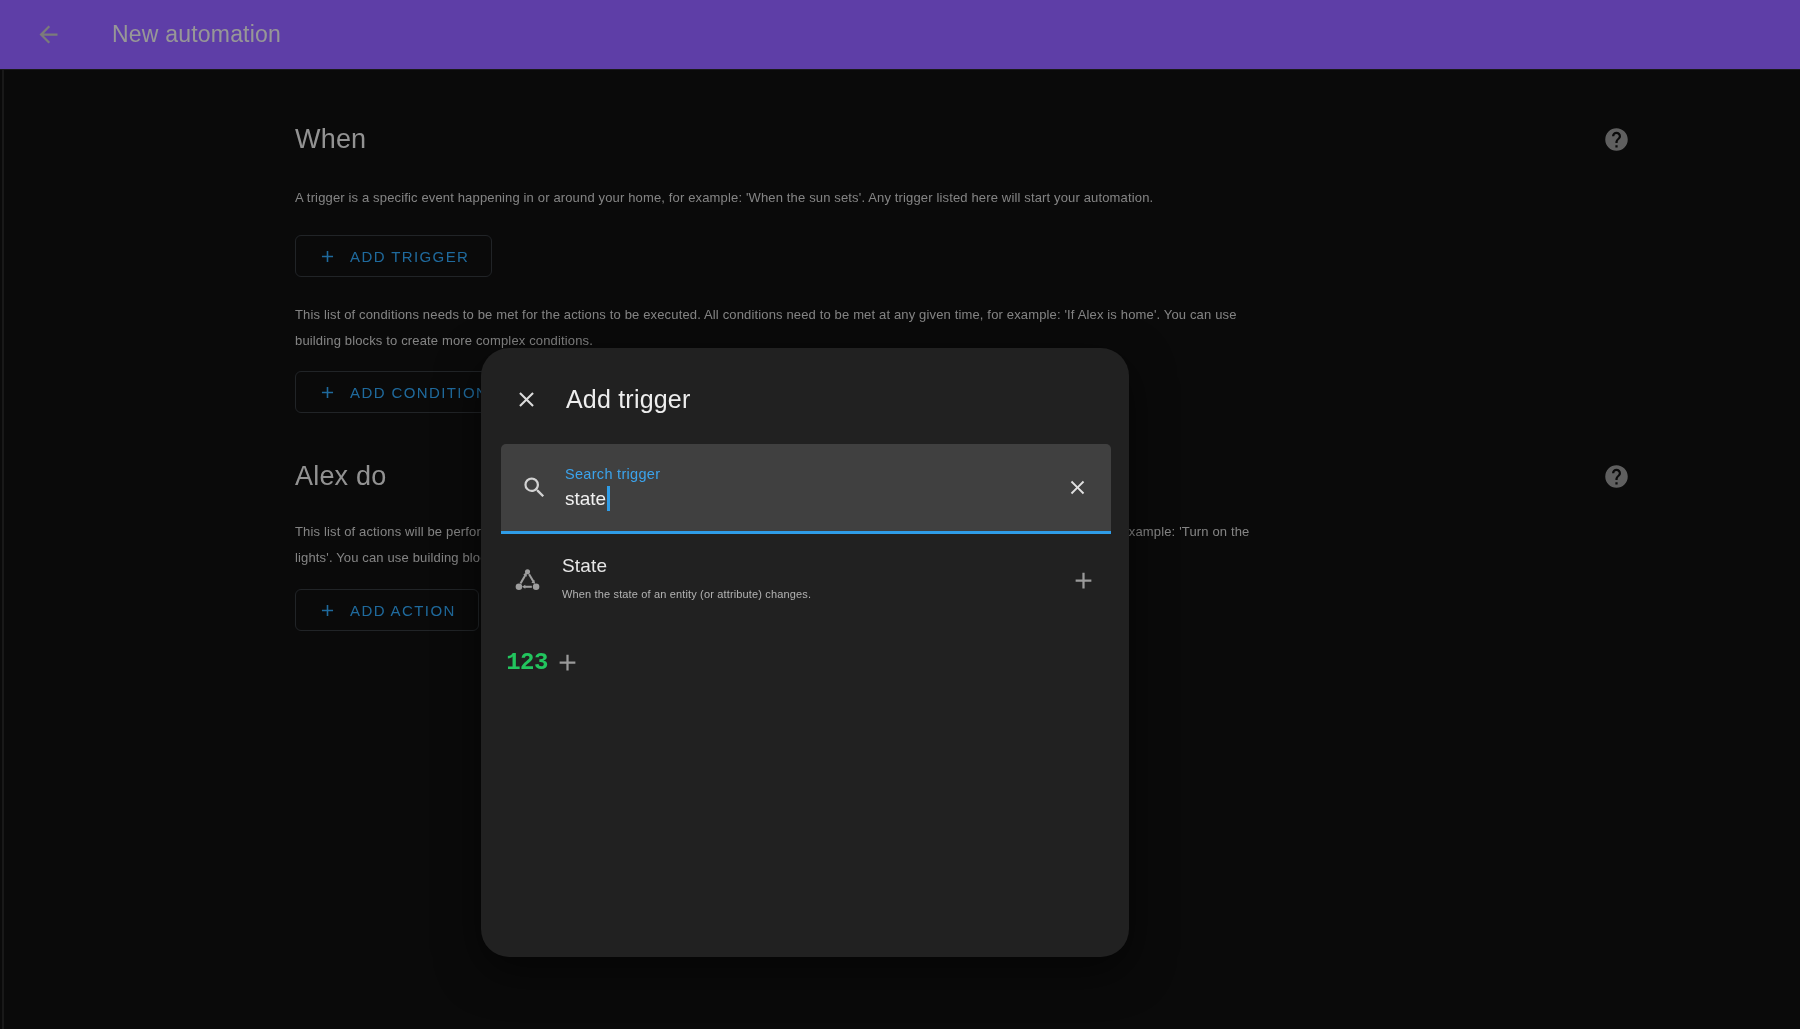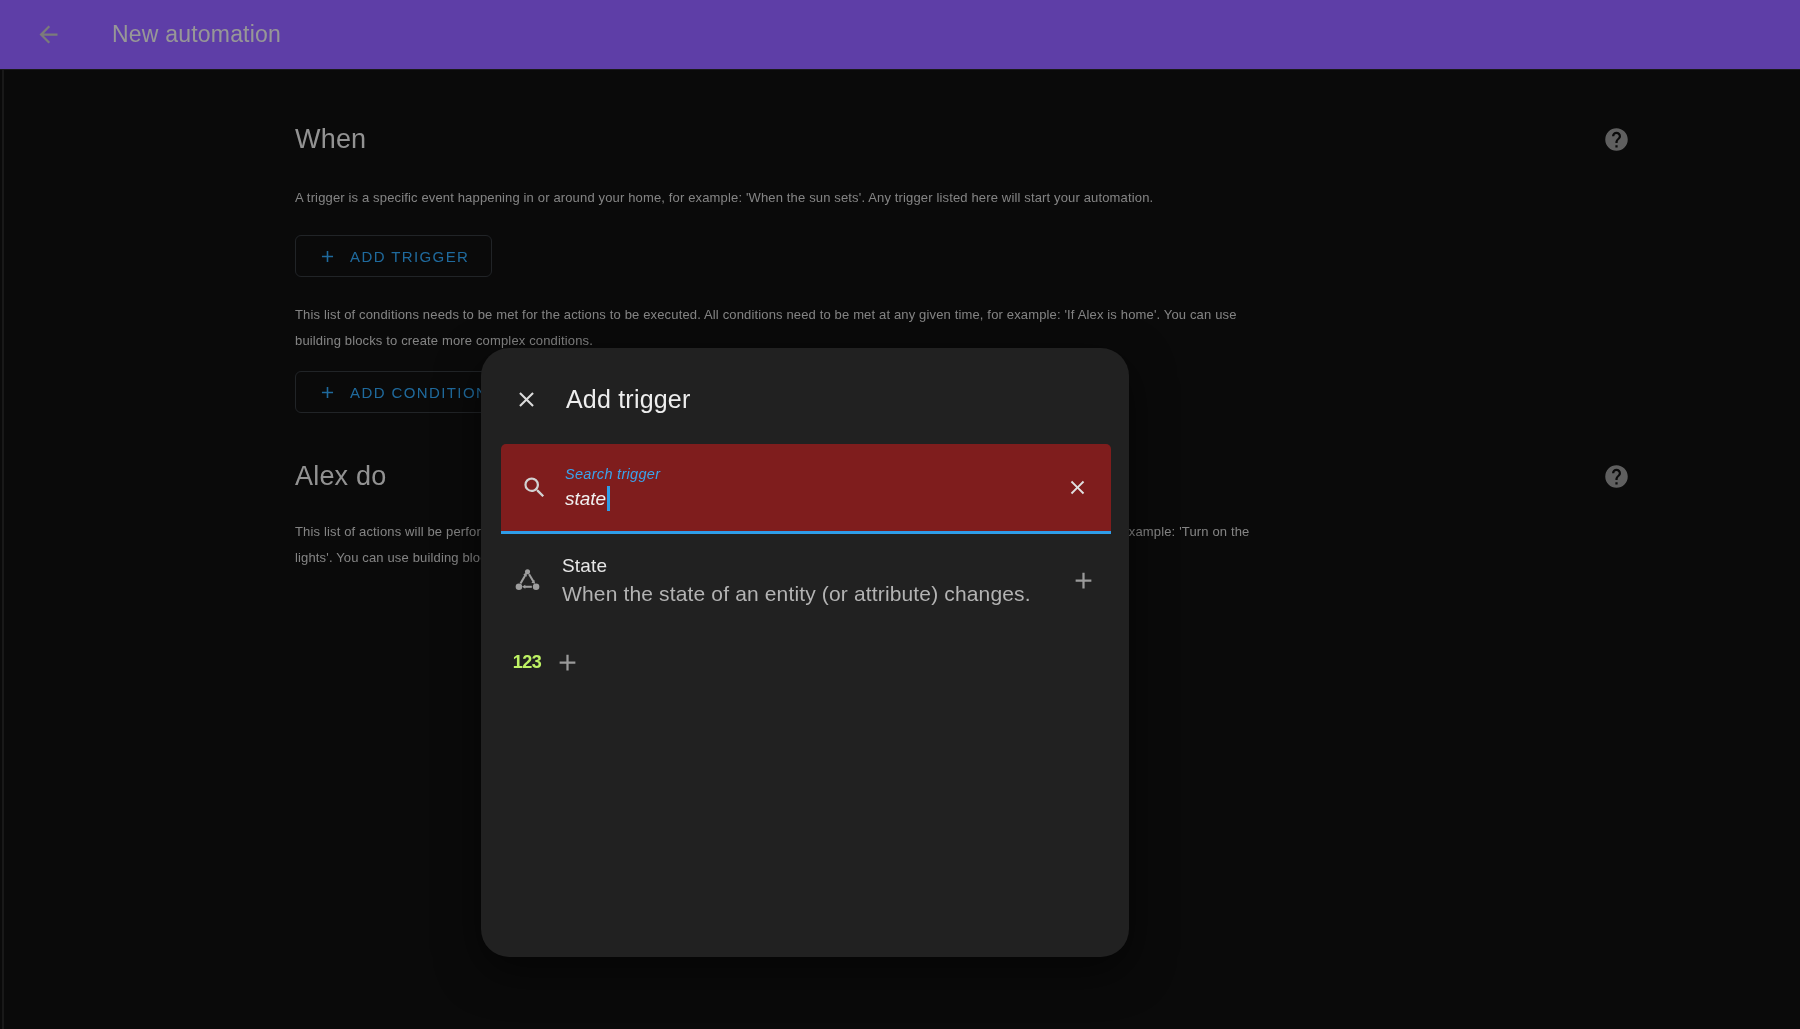--- a/index.html
+++ b/index.html
@@ -71,40 +71,40 @@
   }
   .dlg-header { display: flex; align-items: center; height: 96px; padding: 6px 24px 0 24px; }
   .icon-btn {
     width: 42px; height: 42px; border: none; background: transparent; padding: 0;
     display: flex; align-items: center; justify-content: center; cursor: pointer;
   }
   .icon-btn svg { width: 25px; height: 25px; fill: #dcdcdc; }
   .dlg-title { margin-left: 19px; font-size: 25px; font-weight: 400; color: #ededed; letter-spacing: 0.2px; }
 
   .search-field {
-    margin: 0 18px 0 20px; height: 90px; background: #7f1d1d;
+    margin: 0 18px 0 20px; height: 90px; background: #404040;
     border-radius: 5px 5px 0 0; border-bottom: 3px solid #2f9de8;
-    display: flex; align-items: center; padding: 0 12px 0 20px; cursor: text; font-style: italic;
+    display: flex; align-items: center; padding: 0 12px 0 20px; cursor: text;
   }
   .search-field .lead-icon { width: 27px; height: 27px; fill: #d2d2d2; flex: none; }
   .sf-text { flex: 1; margin-left: 17px; padding-top: 2px; }
   .sf-label { font-size: 14.5px; color: #3ba3ec; letter-spacing: 0.3px; }
   .sf-value { margin-top: 4px; font-size: 19px; color: #f0f0f0; display: flex; align-items: center; }
   .caret { display: inline-block; width: 2.5px; height: 25px; background: #2f9de8; margin-left: 1px; }
   .clear-btn { width: 44px; height: 44px; flex: none; }
   .clear-btn svg { width: 23px; height: 23px; fill: #e0e0e0; }
 
   .results { margin-top: 4px; }
   .result-row { display: flex; align-items: center; padding: 17px 24px 17px 28px; cursor: pointer; }
   .row-icon { width: 36px; flex: none; display: flex; justify-content: center; }
   .row-icon svg { width: 29px; height: 29px; }
-  .num123 { font-size: 18px; font-weight: 700; color: #bef264; letter-spacing: -0.5px; }
+  .num123 { font-size: 24px; font-weight: 700; color: #22c55e; letter-spacing: -0.5px; font-family: Liberation Mono, monospace; }
   .row-text { flex: 1; margin-left: 17px; margin-right: 12px; }
   .row-title { font-size: 19px; color: #e6e6e6; letter-spacing: 0.2px; }
-  .row-sub { margin-top: 5px; font-size: 21px; line-height: 24px; color: #b3b3b3; white-space: pre-line; letter-spacing: 0.15px; }
+  .row-sub { margin-top: 5px; font-size: 11px; line-height: 24px; color: #b3b3b3; white-space: pre-line; letter-spacing: 0.15px; }
   .row-add { width: 44px; height: 44px; flex: none; }
   .row-add svg { width: 27px; height: 27px; fill: #9a9a9a; }
 </style>
 </head>
 <body>
 
 <div class="left-edge"></div>
 
 <header class="topbar">
   <button class="back-btn">
@@ -150,20 +150,26 @@
     <div class="sec-head">
       <h2 class="sec-title">Alex do</h2>
       <button class="help-btn">
         <svg viewBox="0 0 24 24">
           <path d="M15.07,11.25L14.17,12.17C13.45,12.89 13,13.5 13,15H11V14.5C11,13.39 11.45,12.39 12.17,11.67L13.41,10.41C13.78,10.05 14,9.55 14,9C14,7.89 13.1,7 12,7A2,2 0 0,0 10,9H8A4,4 0 0,1 12,5A4,4 0 0,1 16,9C16,9.88 15.64,10.67 15.07,11.25M13,19H11V17H13M12,2A10,10 0 0,0 2,12A10,10 0 0,0 12,22A10,10 0 0,0 22,12C22,6.47 17.5,2 12,2Z"></path>
         </svg>
       </button>
     </div>
     <p class="desc">This list of actions will be performed in order, when triggered and all conditions are met, to control one of your areas, devices, or entities, for example: 'Turn on the
 lights'. You can use building blocks for more advanced actions.</p>
+    <button class="outline-btn">
+      <svg viewBox="0 0 24 24">
+          <path d="M19,13H13V19H11V13H5V11H11V5H13V11H19V13Z"></path>
+        </svg>
+      <span>ADD ACTION</span>
+    </button>
   </section>
 
 </main>
 
 <div class="scrim"></div>
 
 <div class="dialog">
 
   <div class="dlg-header">
     <button class="icon-btn">

